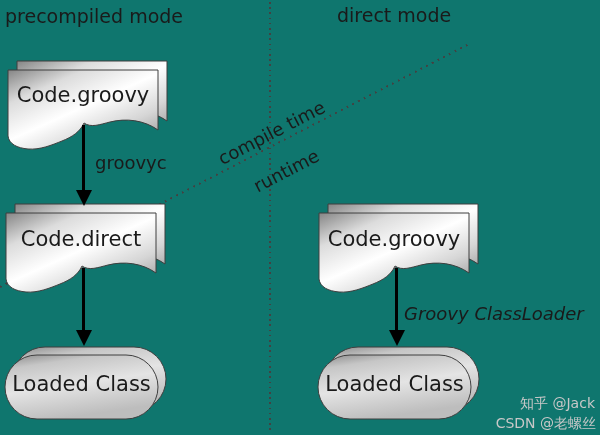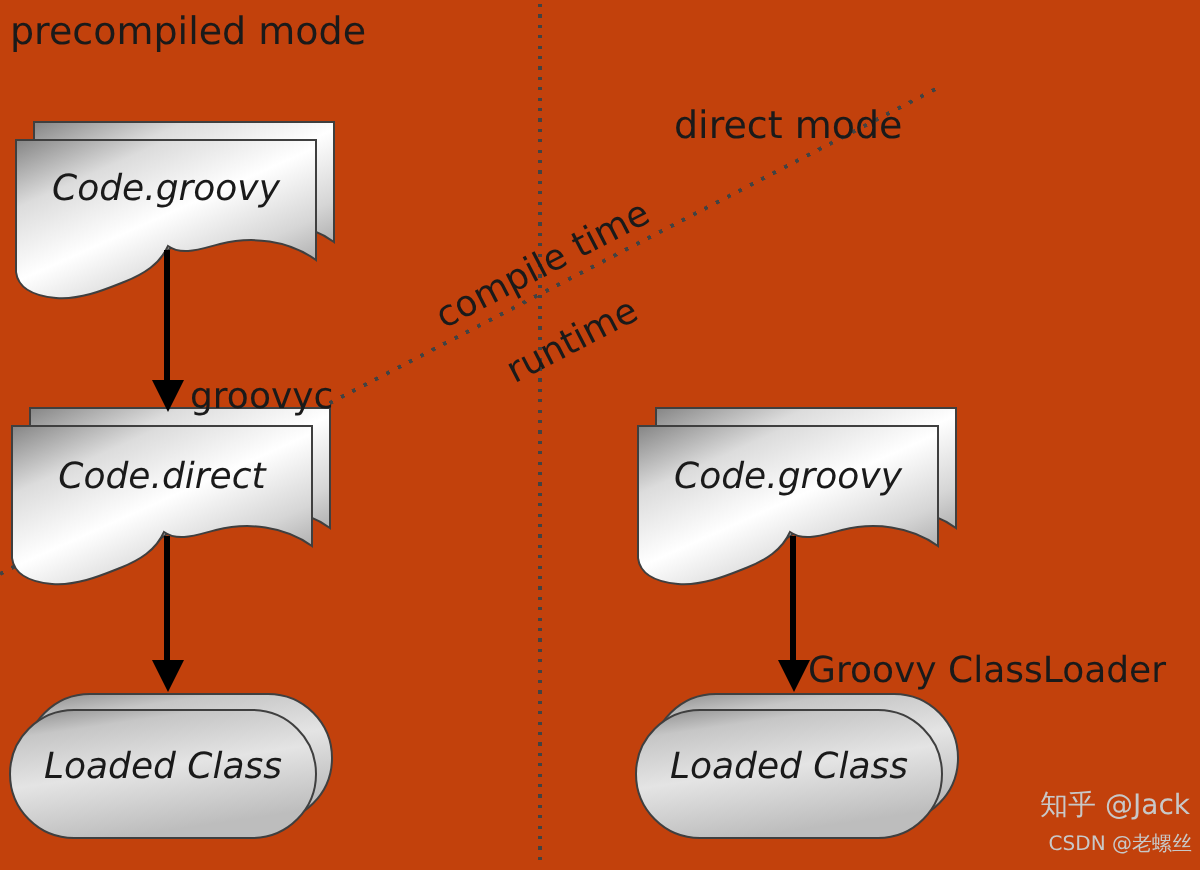--- a/index.html
+++ b/index.html
@@ -5,21 +5,21 @@
   :root{
     --ink:#1a1a1a;
     --dot:#424242;
     --edge:#3f3f3f;
     --wm:#c8c8c8;
   }
   html,body{margin:0;padding:0;background:#fff;}
   #canvas{
     position:relative;
     width:600px;height:435px;
-    background:#c2410c;
+    background:#0f766e;
     overflow:hidden;
     font-family:"DejaVu Sans","Liberation Sans",sans-serif;
     color:var(--ink);
   }
   .abs{position:absolute;}
   .title{
     font-size:19px;
     line-height:24px;
     color:var(--ink);
     z-index:4;
@@ -40,55 +40,53 @@
   .rot-label{
     font-size:18px;
     line-height:18px;
     white-space:nowrap;
     transform:rotate(-27.4deg);
     z-index:4;
     color:var(--ink);
   }
   .shape{z-index:2;}
   .node-label{
-    font-size:18px;
+    font-size:21px;
     line-height:22px;
     text-align:center;
     white-space:nowrap;
     z-index:4;
     color:var(--ink);
-    font-style:italic;
   }
   .edge-label{
     font-size:18px;
     line-height:22px;
     white-space:nowrap;
     z-index:4;
     color:var(--ink);
-    margin-top:36px;
   }
   .arrow-shaft{
     width:3px;
     background:#000;
     z-index:3;
   }
   .arrow-head{
     width:0;height:0;
     border-left:8px solid transparent;
     border-right:8px solid transparent;
     border-top:16px solid #000;
     z-index:3;
   }
   .wm1{
     font-size:14px;line-height:22px;
     color:var(--wm);
     white-space:nowrap;z-index:5;
   }
   .wm2{
-    font-size:10px;line-height:14px;
+    font-size:14px;line-height:14px;
     color:var(--wm);
     white-space:nowrap;z-index:5;
   }
 </style>
 </head>
 <body>
 
 <div id="canvas">
 
   <svg width="0" height="0" style="position:absolute" aria-hidden="true">
@@ -103,21 +101,21 @@
       <linearGradient id="gPill" x1="0%" y1="0%" x2="35%" y2="100%">
         <stop offset="0%" stop-color="#8a8a8a"></stop>
         <stop offset="20%" stop-color="#c6c6c6"></stop>
         <stop offset="55%" stop-color="#e4e4e4"></stop>
         <stop offset="100%" stop-color="#bdbdbd"></stop>
       </linearGradient>
     </defs>
   </svg>
 
   <div class="abs title" style="left:5px;top:4px;">precompiled mode</div>
-  <div class="abs title" style="left:337px;top:3px;margin-top:48px;">direct mode</div>
+  <div class="abs title" style="left:337px;top:3px;">direct mode</div>
 
   <div class="abs dotline-v" style="left:269px;top:2px;height:430px;"></div>
   <div class="abs dotline-diag" style="left:0px;top:286px;width:528px;"></div>
 
   <div class="abs rot-label" style="left:213px;top:124px;">compile time</div>
   <div class="abs rot-label" style="left:251px;top:162px;">runtime</div>
 
   <svg class="abs shape" style="left:6px;top:60px;" width="170" height="94" viewBox="0 0 170 94">
     <g transform="translate(11,1)">
       <path d="M0,0 H150 V60 C136,50 118,48 102,52 C92,54.5 83,58 76,53 C72,62 64,67 54,71 C44,75 32,80 20,79 C9,78 1,74 0,66 Z" fill="url(#gDoc)" stroke="#3f3f3f" stroke-width="1"></path>
@@ -156,21 +154,21 @@
       <path d="M0,0 H150 V60 C136,50 118,48 102,52 C92,54.5 83,58 76,53 C72,62 64,67 54,71 C44,75 32,80 20,79 C9,78 1,74 0,66 Z" fill="url(#gDoc)" stroke="#3f3f3f" stroke-width="1"></path>
     </g>
     <g transform="translate(2,10)">
       <path d="M0,0 H150 V60 C136,50 118,48 102,52 C92,54.5 83,58 76,53 C72,62 64,67 54,71 C44,75 32,80 20,79 C9,78 1,74 0,66 Z" fill="url(#gDoc)" stroke="#3f3f3f" stroke-width="1"></path>
     </g>
   </svg>
   <div class="abs node-label" style="left:319px;top:228px;width:150px;">Code.groovy</div>
 
   <div class="abs arrow-shaft" style="left:395px;top:268px;height:63px;"></div>
   <div class="abs arrow-head" style="left:389px;top:330px;"></div>
-  <div class="abs edge-label" style="left:404px;top:289px;">Groovy ClassLoader</div>
+  <div class="abs edge-label" style="left:404px;top:303px;font-style:italic;">Groovy ClassLoader</div>
 
   <svg class="abs shape" style="left:316px;top:345px;" width="172" height="82" viewBox="0 0 172 82">
     <rect x="10" y="2" width="153" height="64" rx="32" fill="url(#gPill)" stroke="#3f3f3f" stroke-width="1"></rect>
     <rect x="2" y="10" width="153" height="64" rx="32" fill="url(#gPill)" stroke="#3f3f3f" stroke-width="1"></rect>
   </svg>
   <div class="abs node-label" style="left:318px;top:373px;width:153px;">Loaded Class</div>
 
   <div class="abs wm1" style="right:5px;top:392px;">知乎 @Jack</div>
   <div class="abs wm2" style="right:4px;top:416px;">CSDN @老螺丝</div>
 

